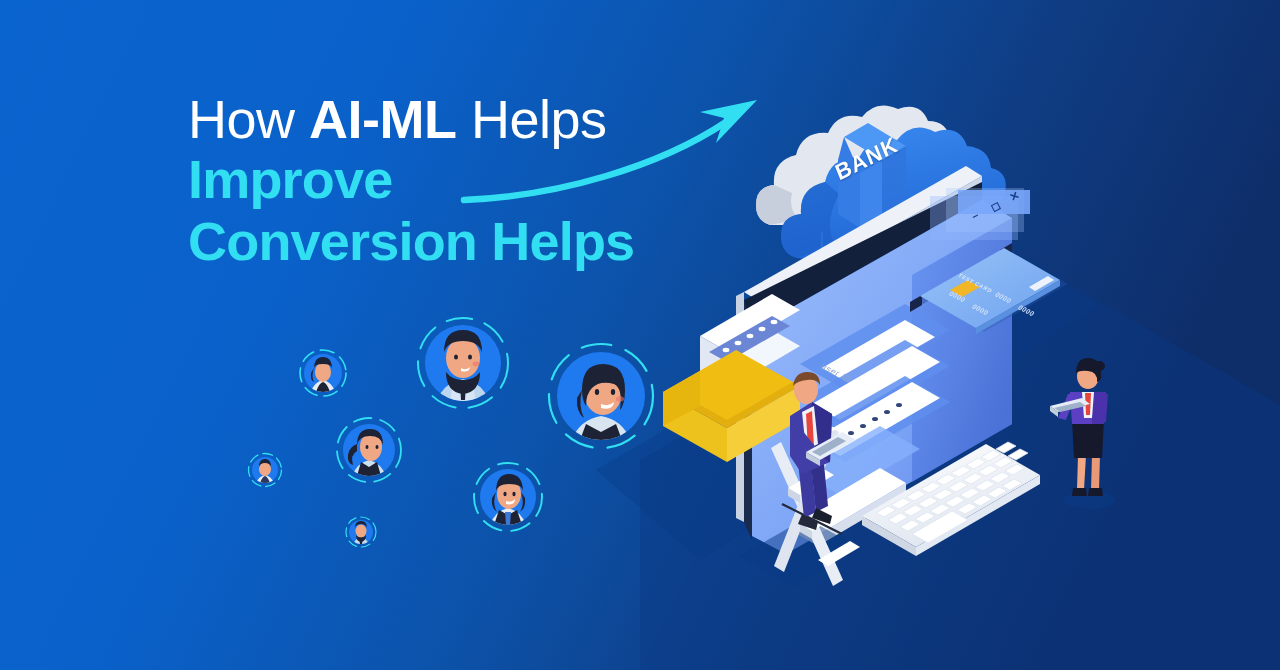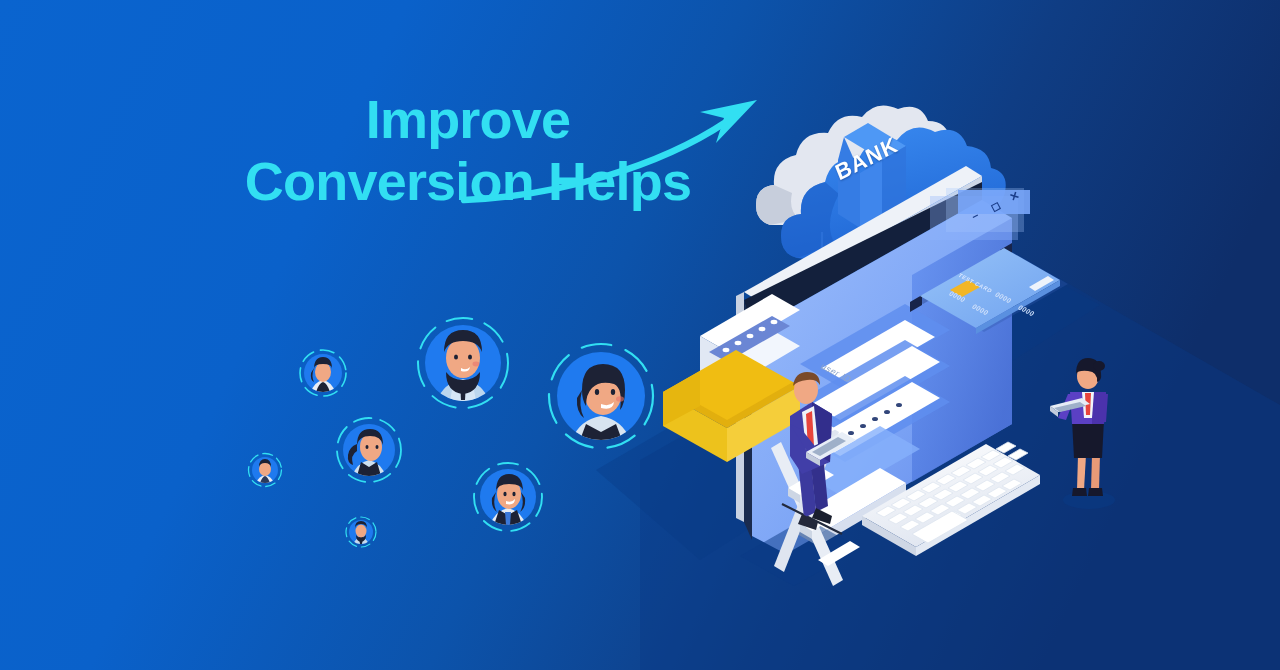--- a/index.html
+++ b/index.html
@@ -27,21 +27,20 @@
   .hl-line { white-space:nowrap; }
   .hl-1 {
     font-size:54px; letter-spacing:-0.5px;
     color:#ffffff; font-weight:400;
     margin-bottom:6px;
   }
   .hl-1 .bold { font-weight:700; }
   .hl-2, .hl-3 {
     font-size:54px; font-weight:700; letter-spacing:-0.8px;
     color:#32dff2;
-    text-align:center;
   }
   .hl-2 { margin-bottom:8px; }
   
   .art-label {
     position:absolute; z-index:25;
     color:#ffffff; font-weight:700;
     pointer-events:none; white-space:nowrap;
   }
   #bank-label {
     left:833px; top:146px;
@@ -483,20 +482,23 @@
         <polygon points="359,537 363,537 362,544 360,544" fill="#1d2235"></polygon>
         <ellipse cx="361" cy="531" rx="5.5" ry="6.5" fill="#f0a884"></ellipse>
         <path d="M356 535 q0 6 5 7 q5 -1 5 -7 q-2 3 -5 3 q-3 0 -5 -3 z" fill="#1d2235"></path>
         <path d="M355 528 q0 -7 6 -7 q6 0 6 7 q-1 -4 -6 -4 q-5 0 -6 4 z" fill="#1d2235"></path>
       </g>
       <circle cx="361" cy="532" r="15" fill="none" stroke="#32dff2" stroke-width="1.2" stroke-dasharray="9 5" stroke-linecap="round"></circle>
     </g>
   </svg>
 
   <div id="headline">
+    <div class="hl-line hl-1">
+      <span>How </span><span class="bold">AI-ML</span><span> Helps</span>
+    </div>
     <div class="hl-line hl-2">Improve</div>
     <div class="hl-line hl-3">Conversion Helps</div>
   </div>
 
   <div class="art-label" id="bank-label">BANK</div>
 
   <div class="art-label" id="userid-label">user ID</div>
 
   <div class="art-label" id="card-brand-label">TEST CARD</div>
   <div class="card-digit" style="left:949px; top:293px;">0000</div>

